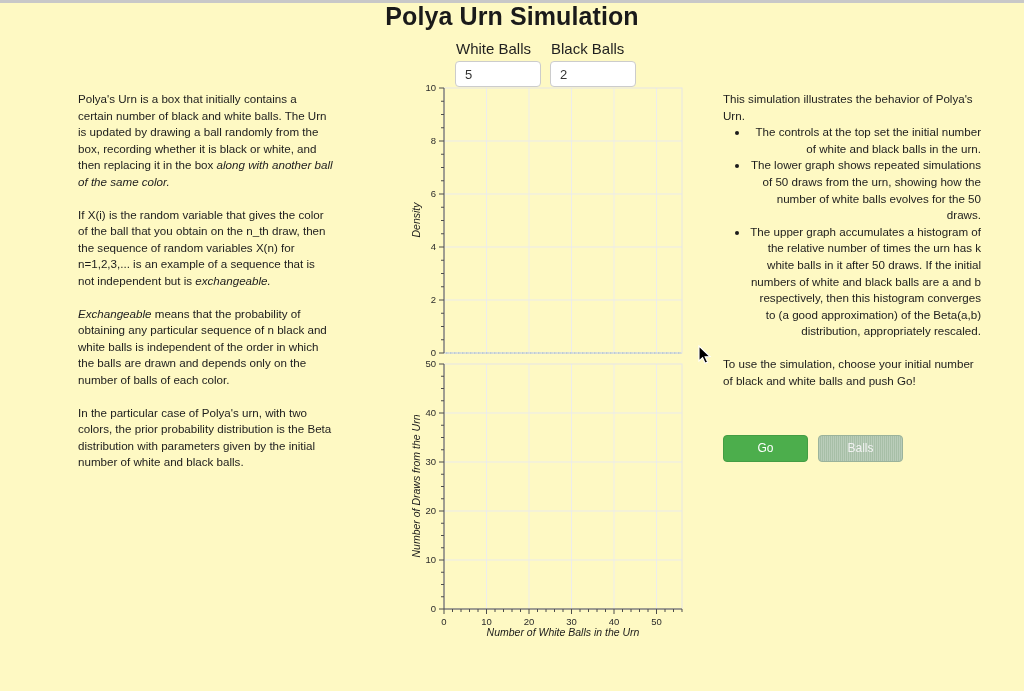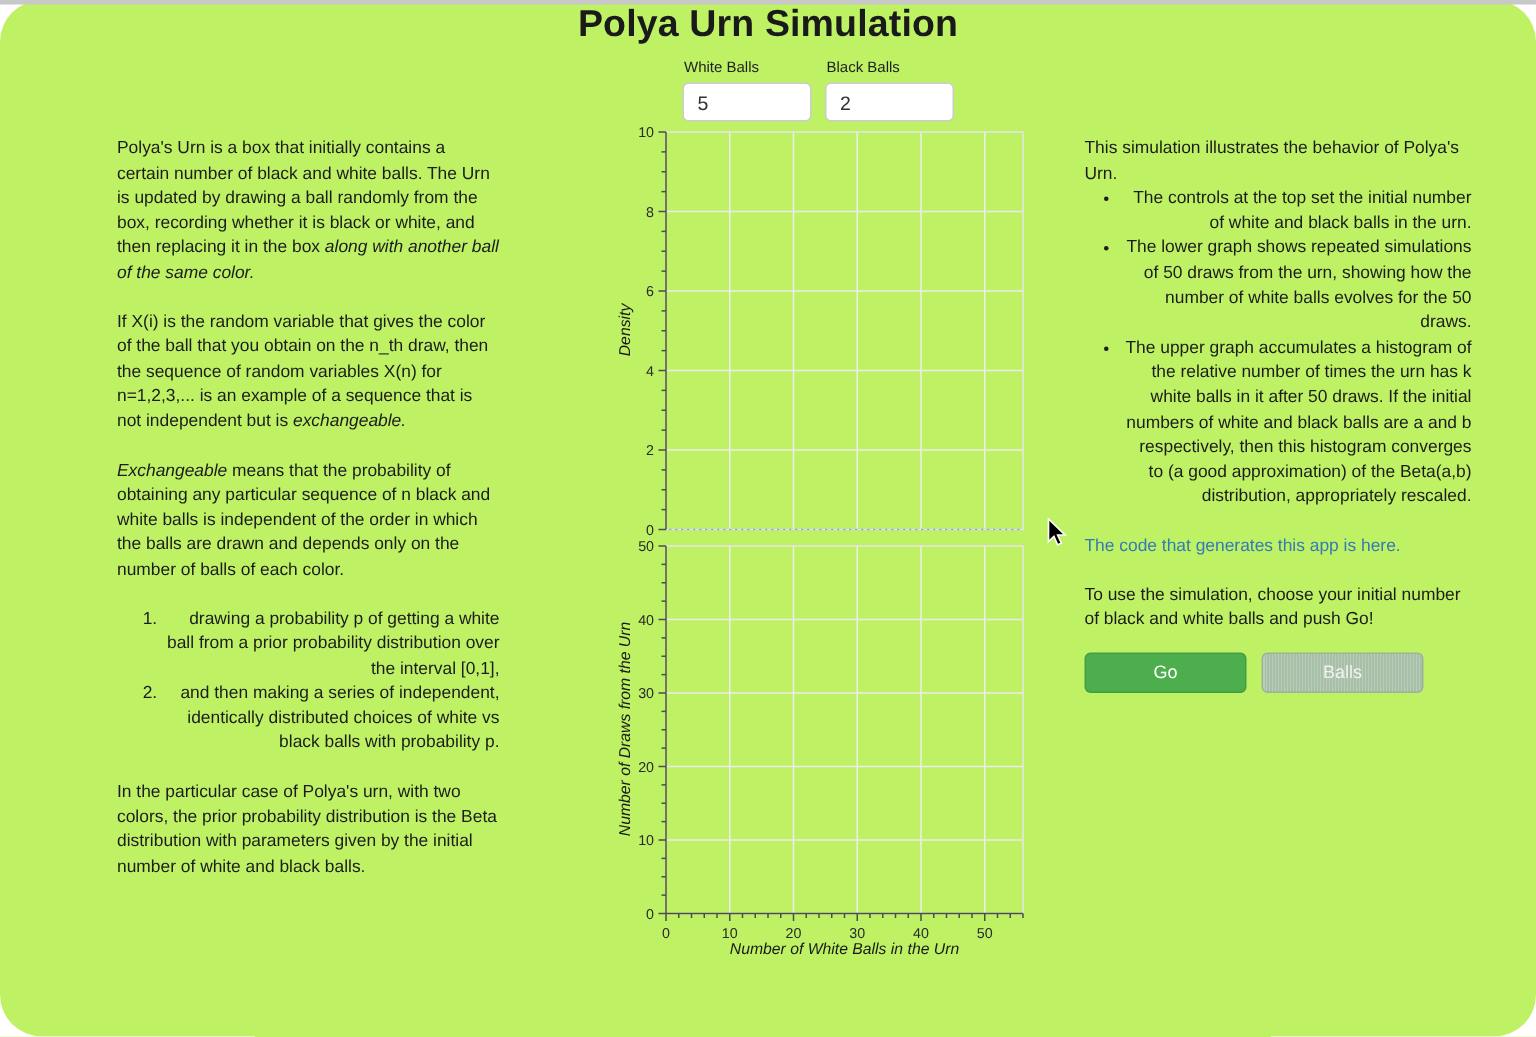--- a/index.html
+++ b/index.html
@@ -7,22 +7,21 @@
     margin: 0; padding: 0;
     width: 1024px; height: 691px;
     background: #ffffff;
     font-family: "Liberation Sans", sans-serif;
     overflow: hidden;
   }
   .page {
     position: relative;
     width: 1024px;
     height: 691px;
-    background: #bef264;
-    border-radius: 28px;
+    background: #fef9c3;
   }
   .topstrip {
     position: absolute; top: 0; left: 0;
     width: 1024px; height: 3px;
     background: #c8c8c8;
   }
 
   
   .title {
     position: absolute;
@@ -38,21 +37,21 @@
   
   .controls {
     position: absolute;
     top: 40px;
     left: 455px;
     display: flex;
     gap: 9px;
   }
   .ctrl-group { display: flex; flex-direction: column; }
   .ctrl-label {
-    font-size: 10px;
+    font-size: 15px;
     color: #1f1f1f;
     margin-bottom: 4px;
     padding-left: 1px;
   }
   .ctrl-input {
     width: 86px;
     height: 26px;
     border: 1px solid #cccccc;
     border-radius: 4px;
     background: #ffffff;
@@ -91,21 +90,21 @@
   
   .btnrow {
     position: absolute;
     left: 723px;
     top: 435px;
     display: flex;
     gap: 10px;
   }
   .btn {
     height: 27px;
-    width: 108px;
+    width: 85px;
     border-radius: 4px;
     font-size: 12px;
     color: #ffffff;
     border: 1px solid transparent;
     cursor: pointer;
     font-family: "Liberation Sans", sans-serif;
     line-height: 25px;
     text-align: center;
     padding: 0;
   }
@@ -169,35 +168,30 @@
     <div class="ctrl-group">
       <label class="ctrl-label">Black Balls</label>
       <input class="ctrl-input" type="text" value="2" style="">
     </div>
   </div>
 
   <div class="col col-left">
     <p><span>Polya's Urn is a box that initially contains a certain number of black and white balls. The Urn is updated by drawing a ball randomly from the box, recording whether it is black or white, and then replacing it in the box </span><em>along with another ball of the same color.</em></p>
     <p><span>If X(i) is the random variable that gives the color of the ball that you obtain on the n_th draw, then the sequence of random variables X(n) for n=1,2,3,... is an example of a sequence that is not independent but is </span><em>exchangeable.</em></p>
     <p><em>Exchangeable</em><span> means that the probability of obtaining any particular sequence of n black and white balls is independent of the order in which the balls are drawn and depends only on the number of balls of each color.</span></p>
-    <ol>
-      <li>drawing a probability p of getting a white ball from a prior probability distribution over the interval [0,1],</li>
-      <li>and then making a series of independent, identically distributed choices of white vs black balls with probability p.</li>
-    </ol>
     <p>In the particular case of Polya's urn, with two colors, the prior probability distribution is the Beta distribution with parameters given by the initial number of white and black balls.</p>
   </div>
 
   <div class="col col-right">
     <p class="tight">This simulation illustrates the behavior of Polya's Urn.</p>
     <ul>
       <li>The controls at the top set the initial number of white and black balls in the urn.</li>
       <li>The lower graph shows repeated simulations of 50 draws from the urn, showing how the number of white balls evolves for the 50 draws.</li>
       <li>The upper graph accumulates a histogram of the relative number of times the urn has k white balls in it after 50 draws. If the initial numbers of white and black balls are a and b respectively, then this histogram converges to (a good approximation) of the Beta(a,b) distribution, appropriately rescaled.</li>
     </ul>
-    <p class="mb-link"><a class="link" href="#">The code that generates this app is here.</a></p>
     <p>To use the simulation, choose your initial number of black and white balls and push Go!</p>
   </div>
 
   <div class="btnrow">
     <button class="btn btn-go">Go</button>
     <button class="btn btn-stop">Balls</button>
   </div>
 
   <div class="chart-wrap" id="chart-top">
     <svg class="chart-svg" width="290" height="292" viewBox="0 0 290 292">

